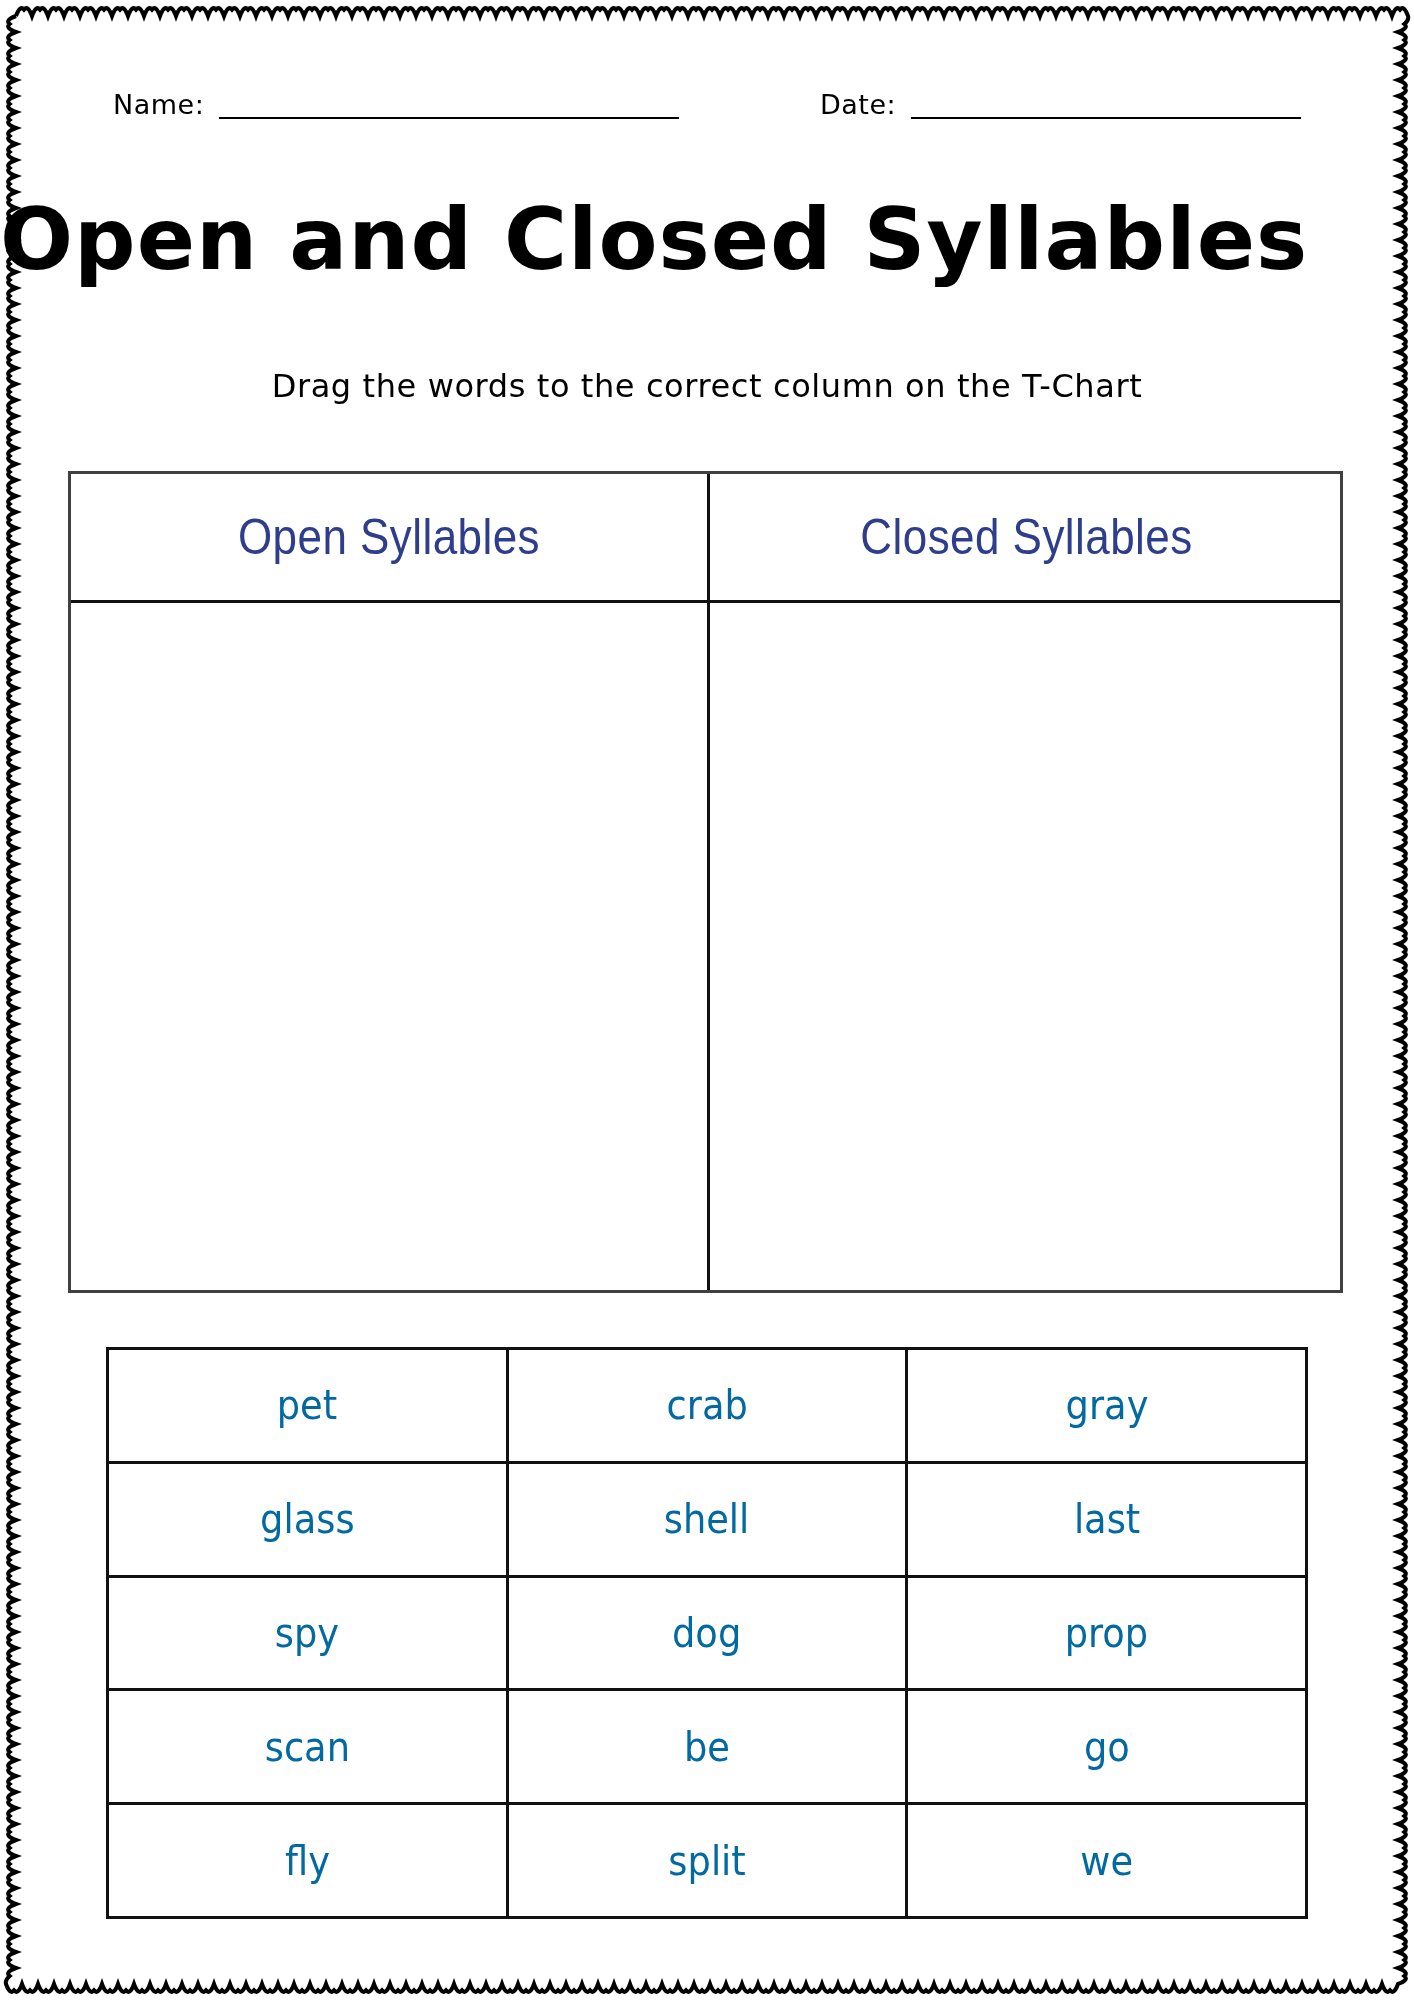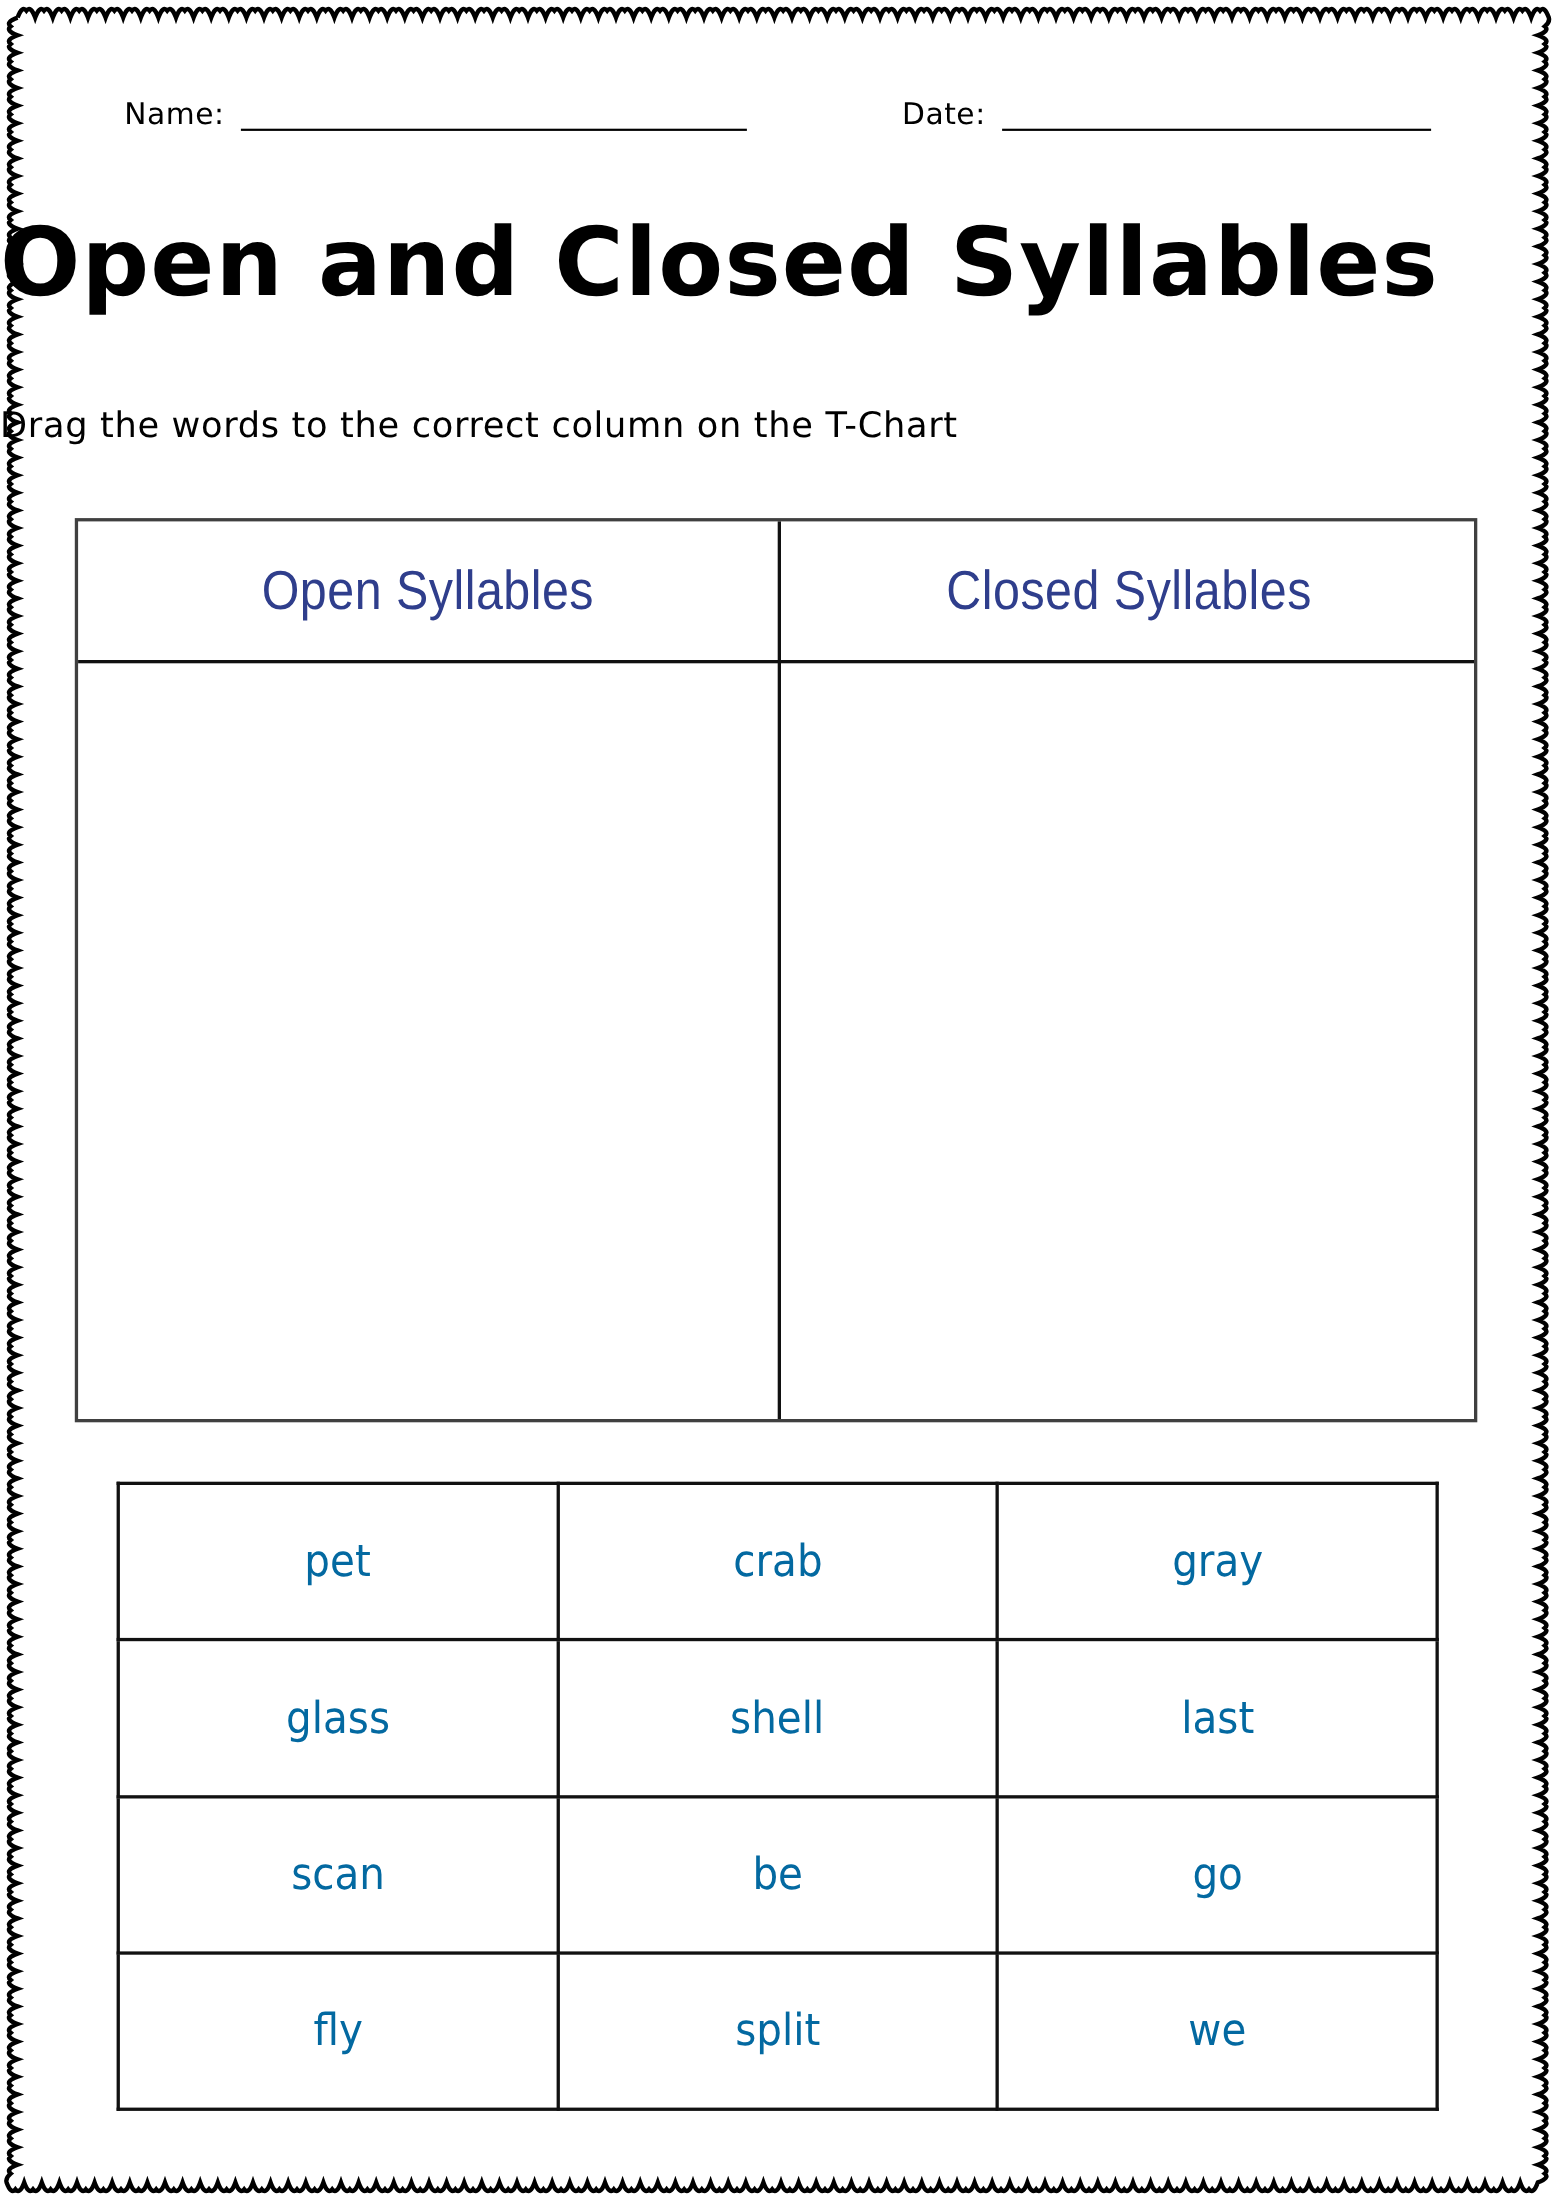--- a/index.html
+++ b/index.html
@@ -12,21 +12,21 @@
       line-height: 1; letter-spacing: 0.5px;
     }
     .field-line { position: absolute; height: 0; border-top: 2px solid #000; }
 
     .title {
       position: absolute; left: 0; width: 1414px; top: 196px; 
       font-family: "DejaVu Sans", sans-serif; font-weight: bold; font-size: 86px; line-height: 1;
       color: #000; letter-spacing: 1px;
     }
     .subtitle {
-      position: absolute; left: 0; width: 1414px; top: 370px; text-align: left;
+      position: absolute; left: 0; width: 1414px; top: 370px; text-align: center;
       font-family: "DejaVu Sans", sans-serif; font-size: 32px; line-height: 1; color: #000;
       letter-spacing: 0.6px;
     }
 
     .tchart {
       position: absolute; left: 68px; top: 471px; width: 1275px; height: 822px;
       box-sizing: border-box; border: 3px solid #404040;
     }
     .tchart-header { position: absolute; left: 0; top: 0; right: 0; height: 126px; border-bottom: 3px solid #111; }
     .tchart-divider { position: absolute; left: 636px; top: 0; bottom: 0; width: 0; border-left: 3px solid #111; }
@@ -91,20 +91,25 @@
         <td><span>pet</span></td>
         <td><span>crab</span></td>
         <td><span>gray</span></td>
       </tr>
       <tr>
         <td><span>glass</span></td>
         <td><span>shell</span></td>
         <td><span>last</span></td>
       </tr>
       <tr>
+        <td><span>spy</span></td>
+        <td><span>dog</span></td>
+        <td><span>prop</span></td>
+      </tr>
+      <tr>
         <td><span>scan</span></td>
         <td><span>be</span></td>
         <td><span>go</span></td>
       </tr>
       <tr>
         <td><span>fly</span></td>
         <td><span>split</span></td>
         <td><span>we</span></td>
       </tr>
     </tbody>

